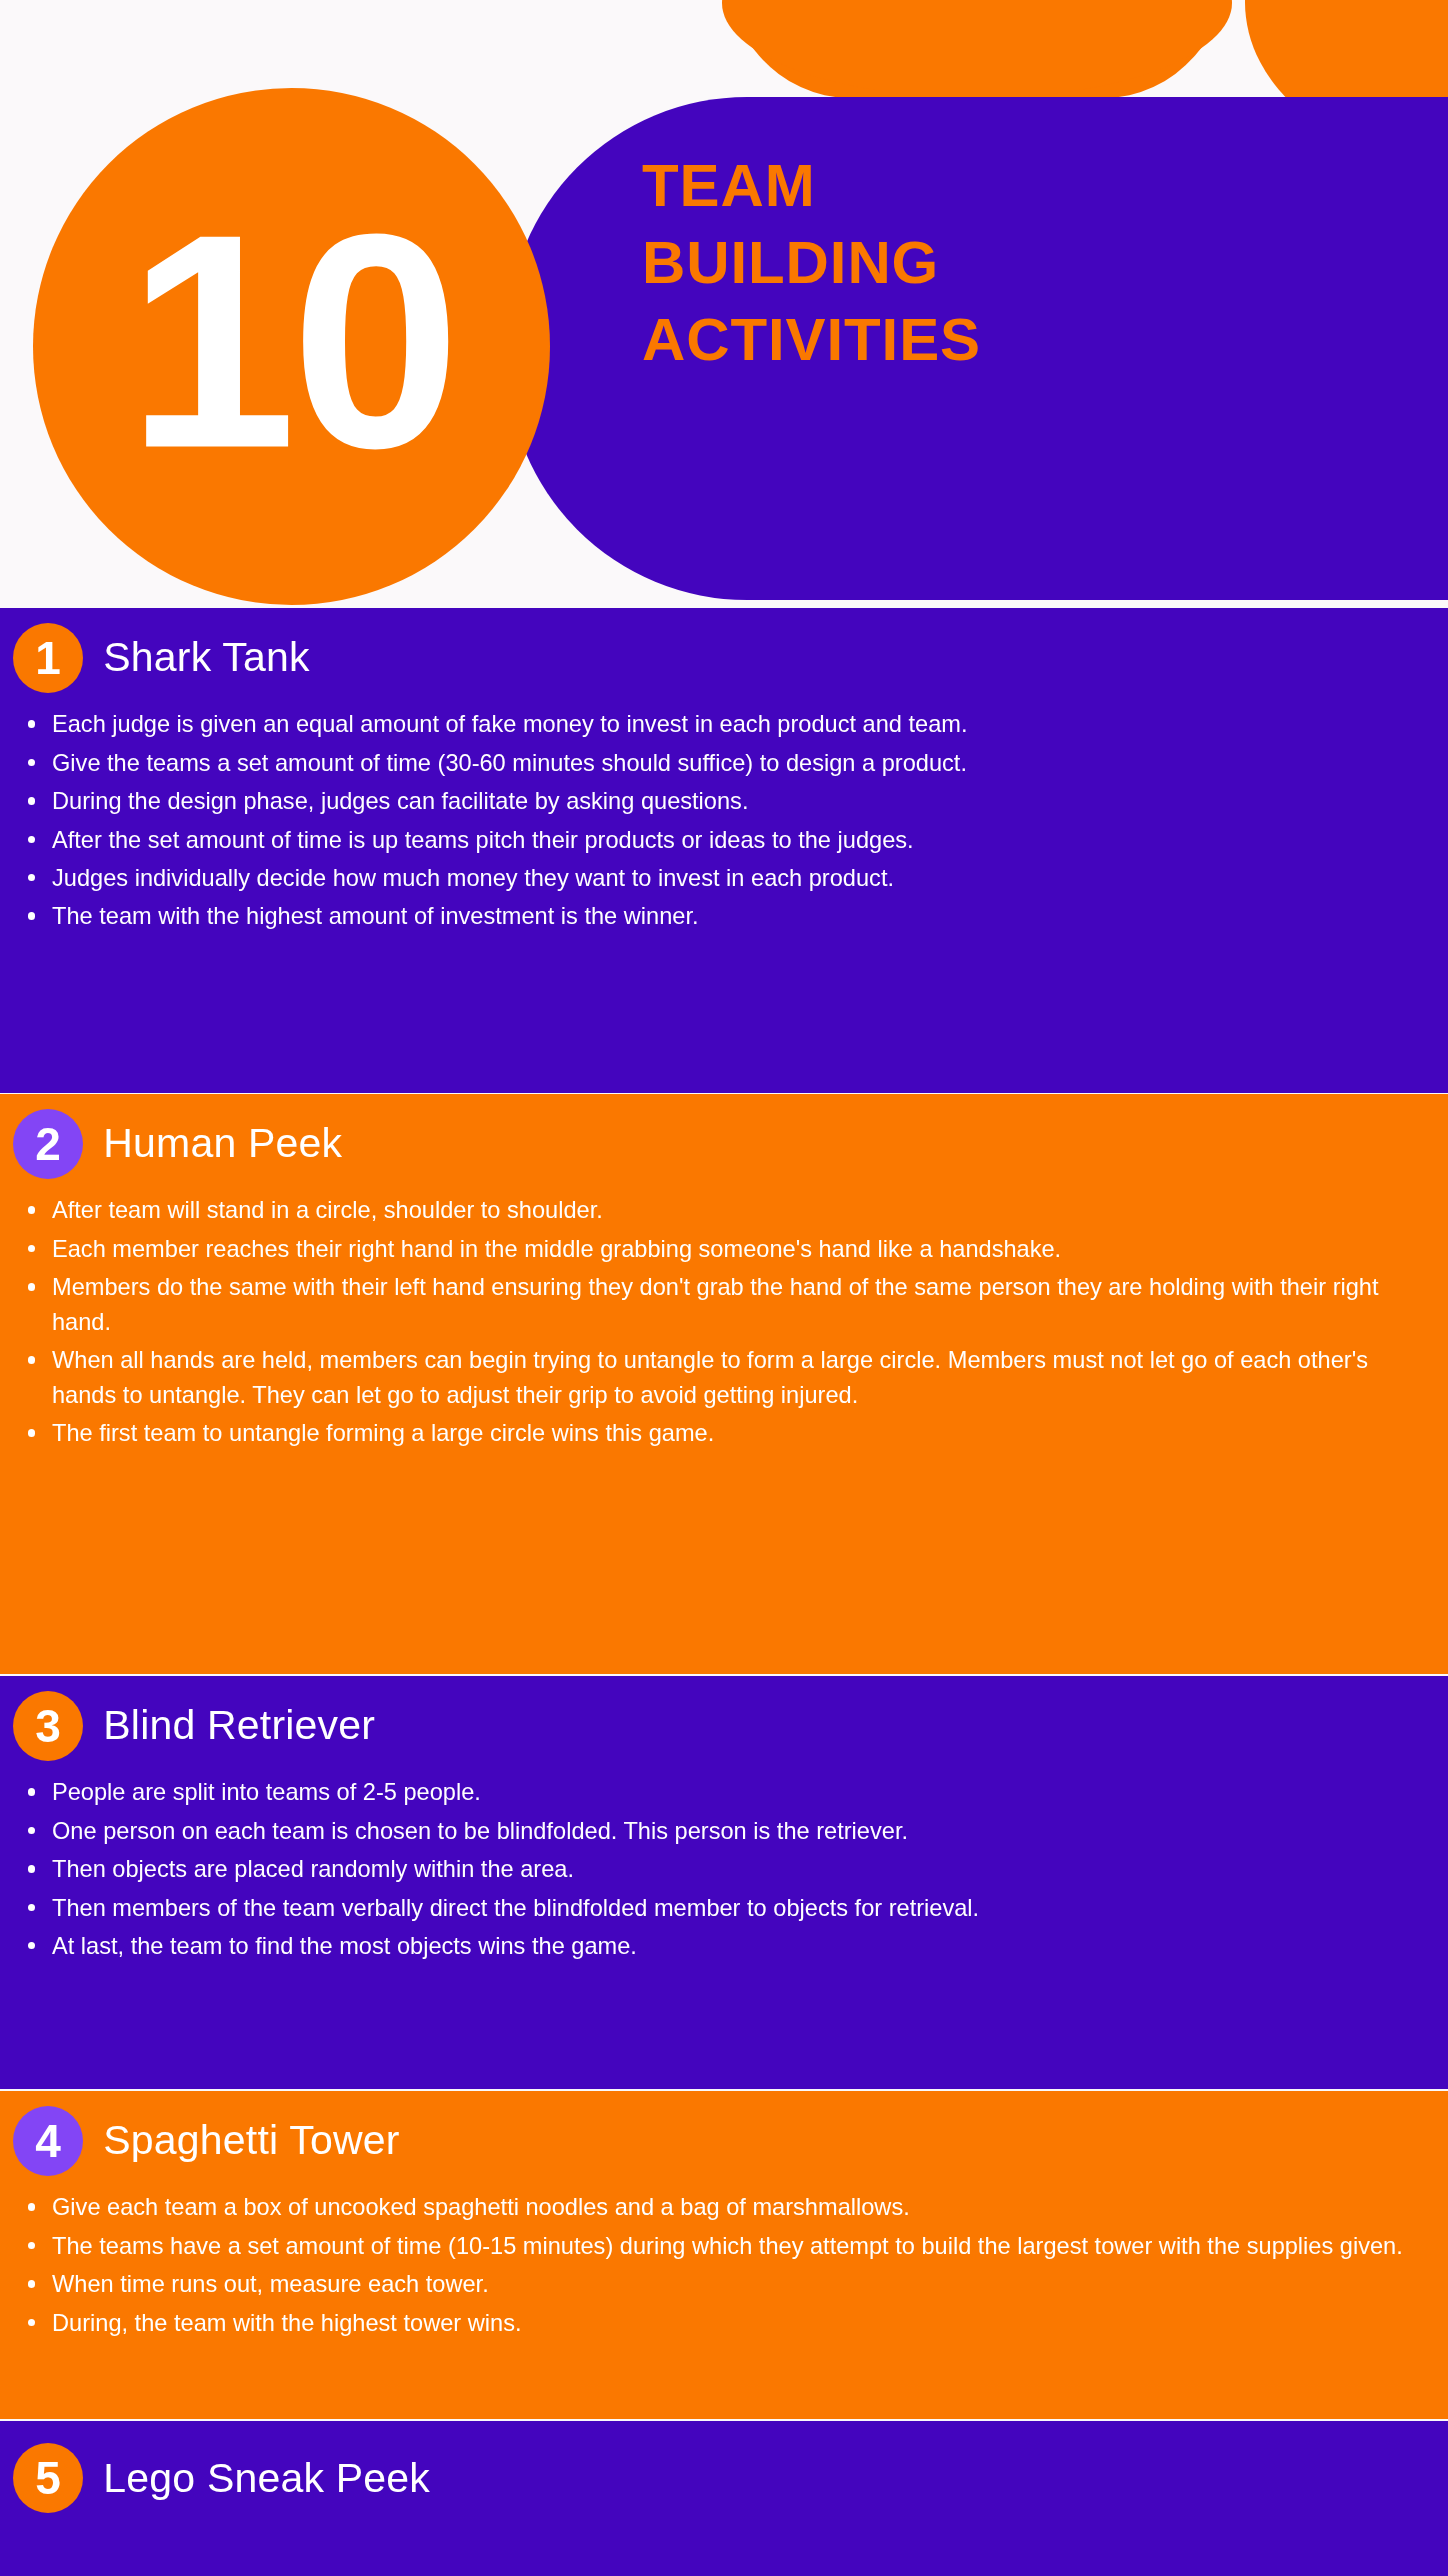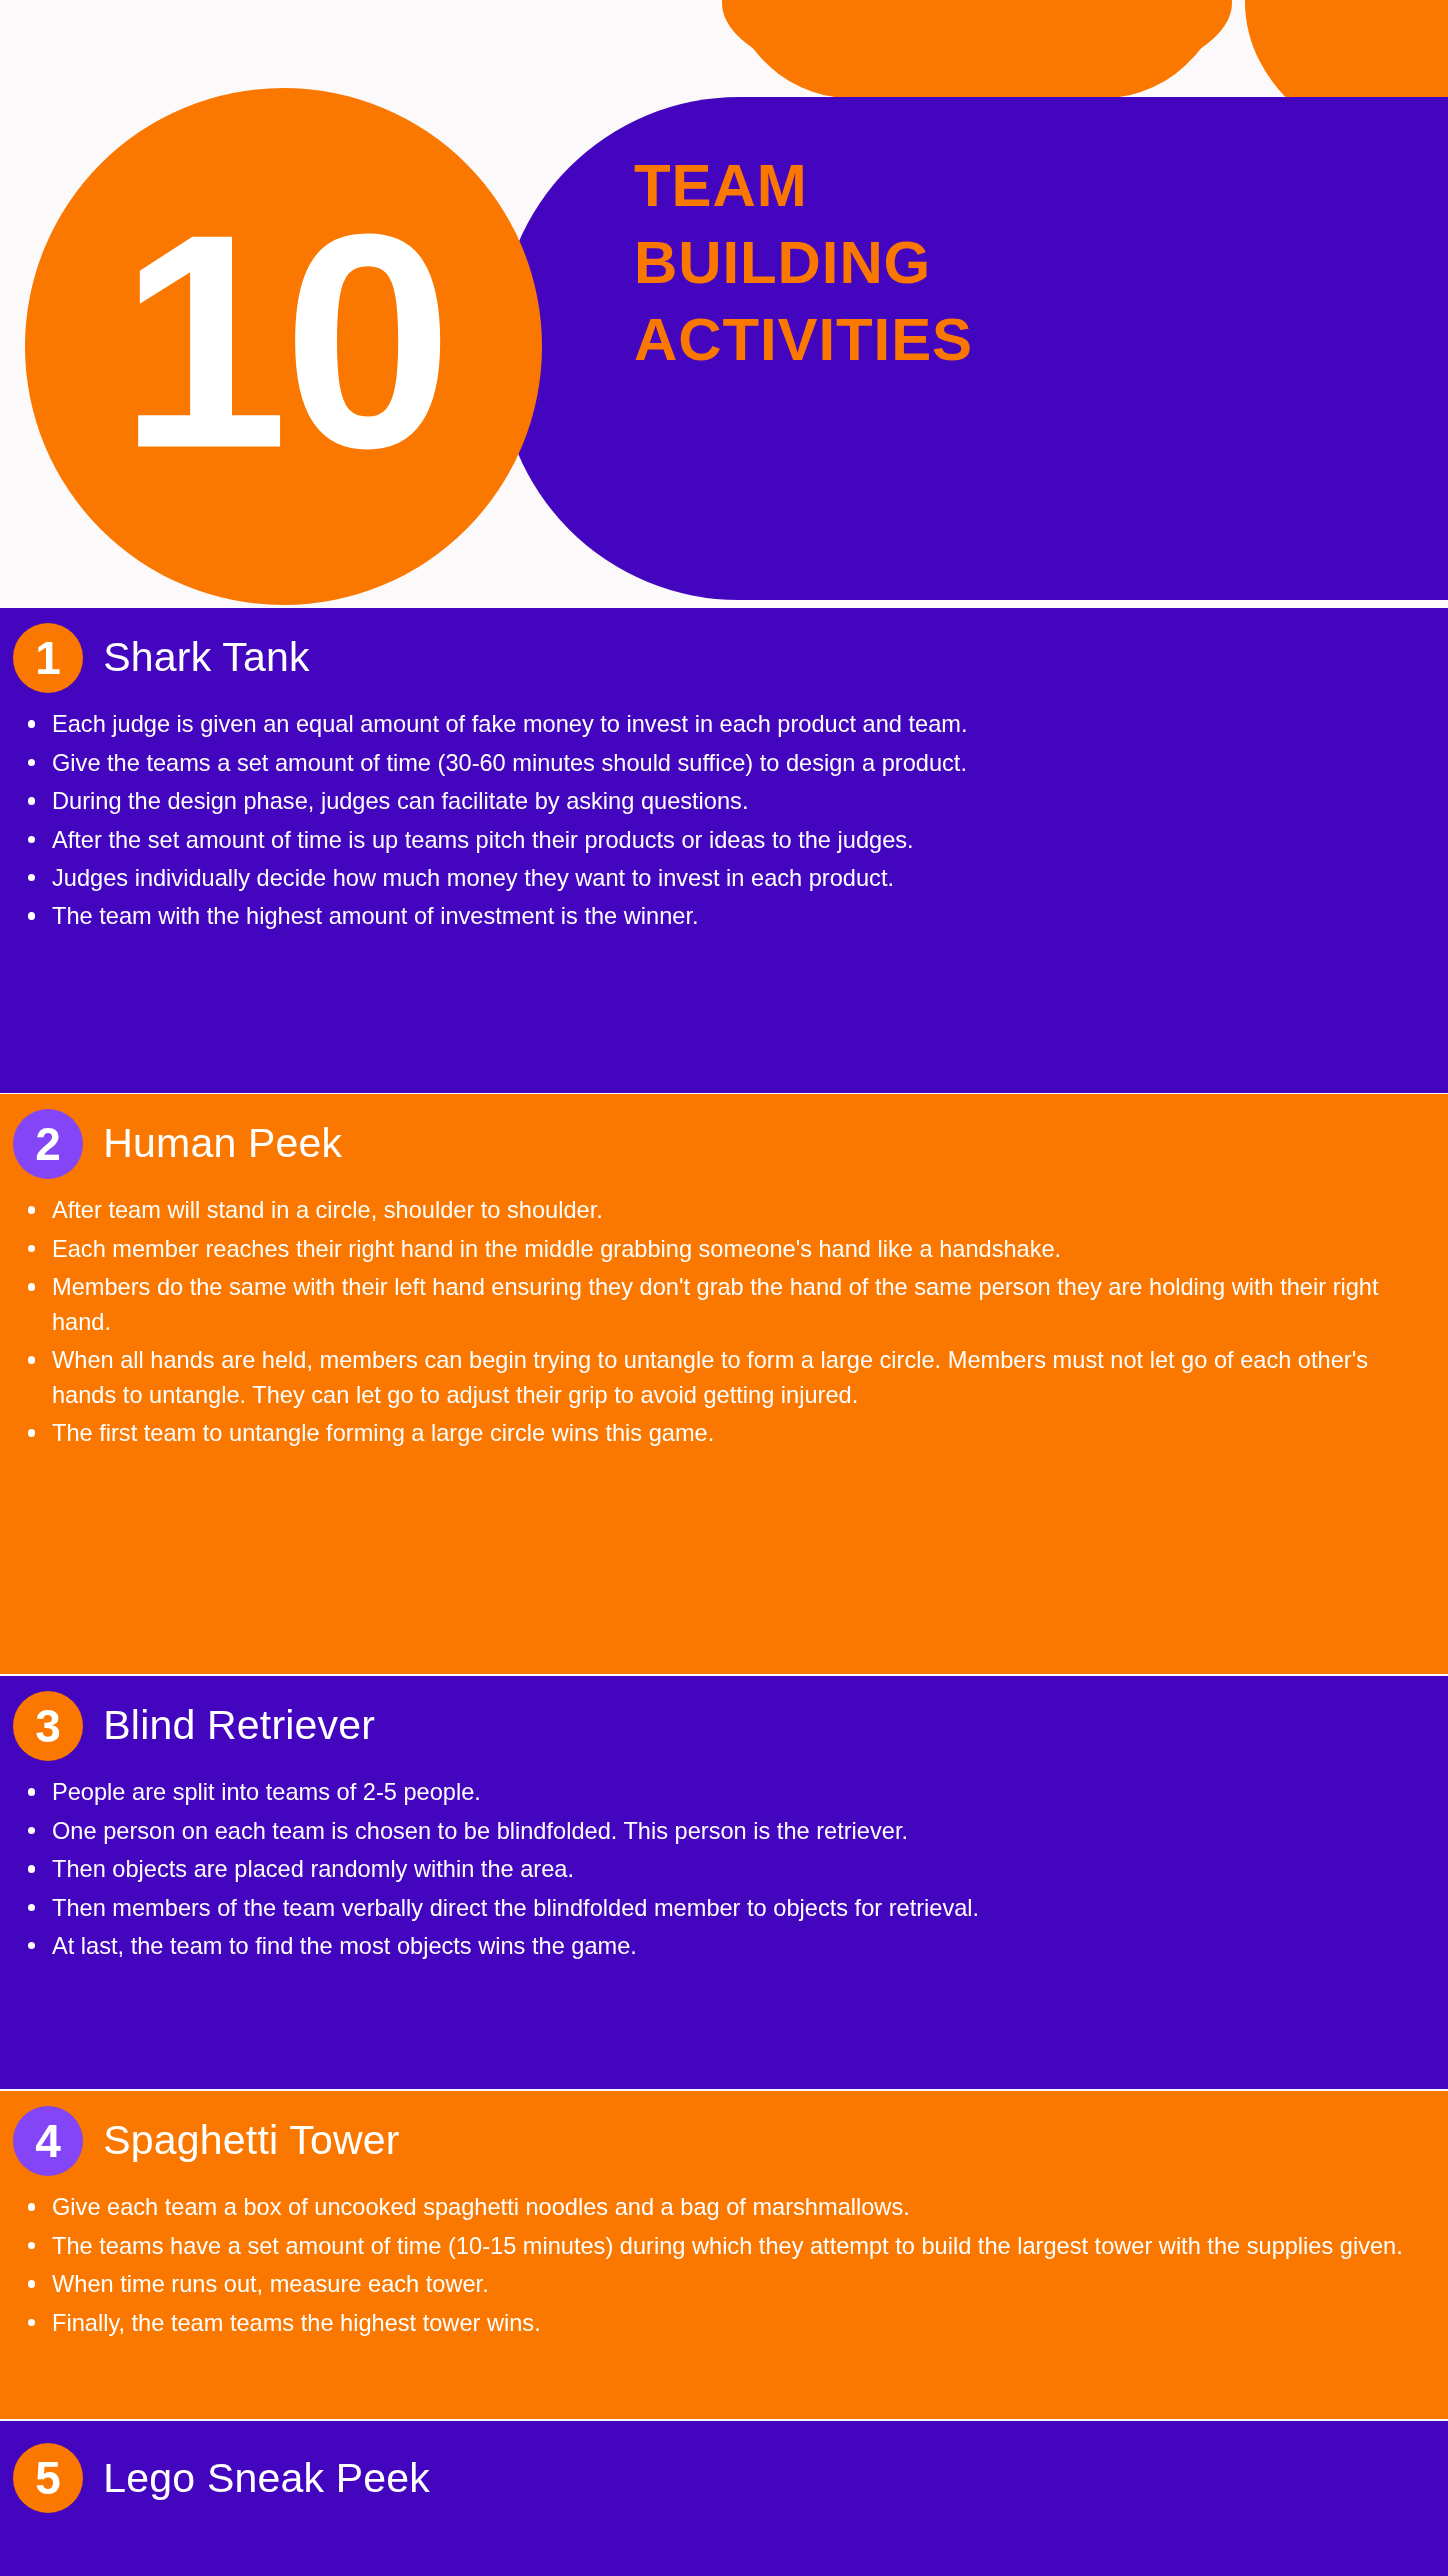--- a/index.html
+++ b/index.html
@@ -25,21 +25,21 @@
     border-radius:50%;
     background:#fa7800;
   }
   #deco-a{ left:722px; top:-188px; width:510px; height:286px; border-radius:50%/100%; }
   #deco-a2{ left:722px; top:-92px; width:510px; height:190px; }
   #deco-b{ left:1245px; top:-155px; width:397px; height:314px; }
 
   
   .header-band{
     position:absolute;
-    left:8px; top:0; width:1176px; height:605px;
+    left:16px; top:0; width:1176px; height:605px;
   }
   .header-panel{
     position:absolute;
     left:491px; top:97px;
     width:957px; height:503px;
     background:#4405be;
     border-top-left-radius:240px;
     border-bottom-left-radius:240px;
   }
   .header-title{
@@ -222,21 +222,21 @@
     <div class="sec-head">
       <div class="sec-badge badge-lightpurple">
         <span>4</span>
       </div>
       <div class="sec-title">Spaghetti Tower</div>
     </div>
     <ul class="sec-list">
       <li>Give each team a box of uncooked spaghetti noodles and a bag of marshmallows.</li>
       <li>The teams have a set amount of time (10-15 minutes) during which they attempt to build the largest tower with the supplies given.</li>
       <li>When time runs out, measure each tower.</li>
-      <li>Finally, the team teams the highest tower wins.</li>
+      <li>During, the team with the highest tower wins.</li>
     </ul>
   </div>
 
   <div class="section purple" id="section-5">
     <div class="sec-head">
       <div class="sec-badge badge-orange">
         <span>5</span>
       </div>
       <div class="sec-title">Lego Sneak Peek</div>
     </div>

